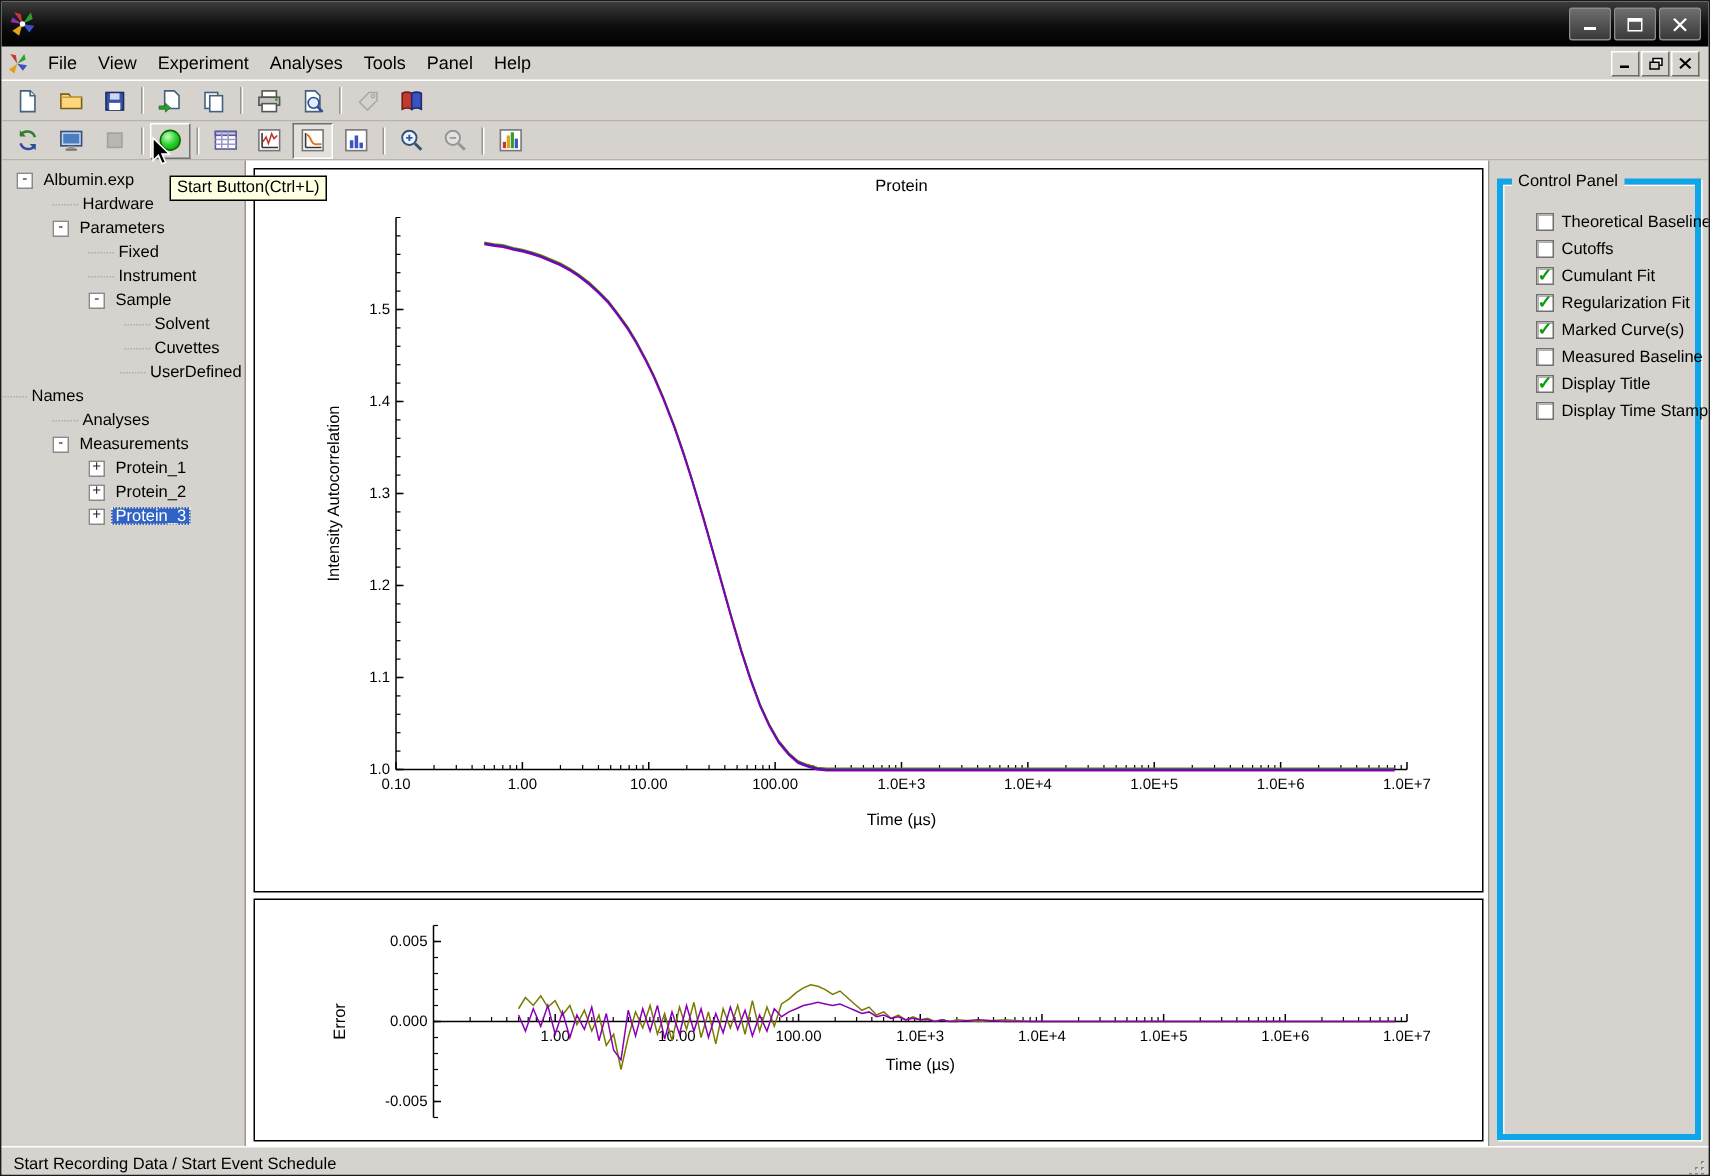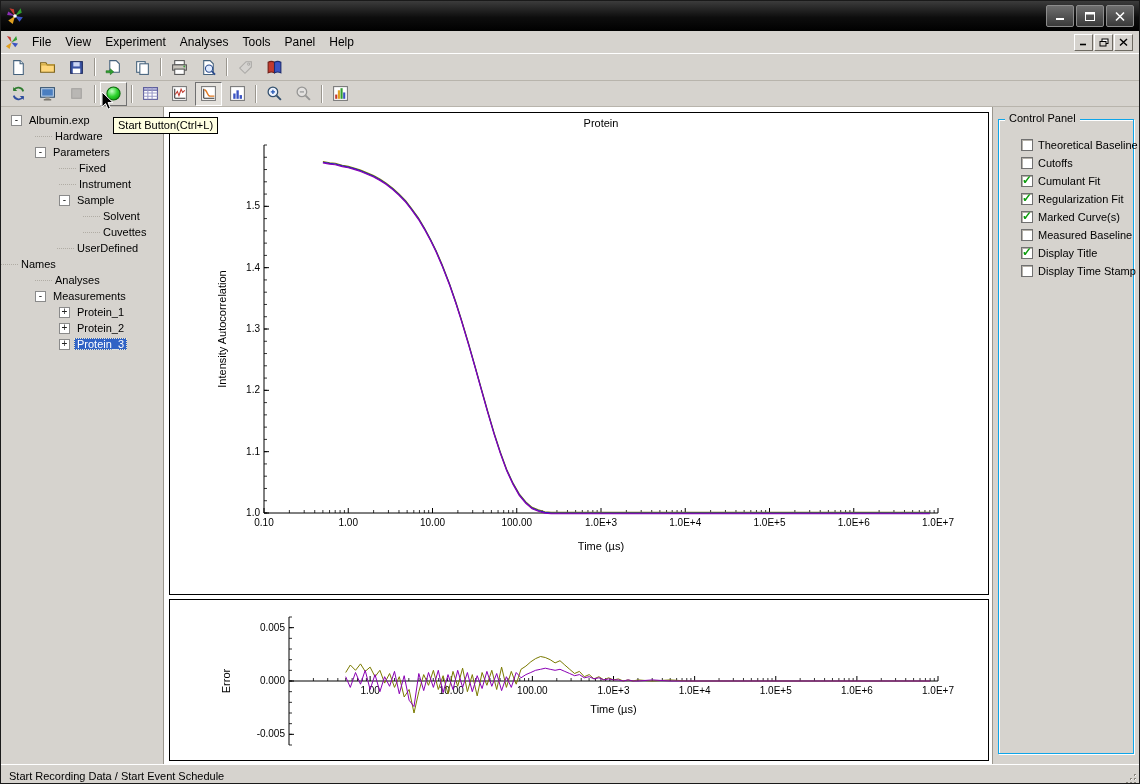--- a/index.html
+++ b/index.html
@@ -37,21 +37,21 @@
   .expander{width:11px;height:11px;box-sizing:border-box;border:1px solid #8a8a8a;background:#fff;font-size:10px;
     line-height:8px;text-align:center;margin-right:4px;flex:none;color:#222;}
   .no-exp{width:17px;flex:none;border-top:1px dotted #b0aca4;align-self:center;margin-top:1px;}
   .tree-label{padding:0 3px;}
   .tree-label.selected{background:#3163c5;color:#fff;outline:1px dotted #efe8c8;outline-offset:-1px;}
   .charts-panel{flex:1;background:#fff;position:relative;border-right:1px solid #9a968e;}
   .chart-box{position:absolute;left:5px;width:818px;background:#fff;border:1px solid #000;}
   #chartTop{top:5px;height:481px;}
   #chartBottom{top:492px;height:160px;}
   .control-panel{width:146px;background:#d6d3ce;box-sizing:border-box;}
-  .groupbox{position:relative;margin:12px 5px 6px 5px;height:calc(100% - 24px);border:1px solid #0ea5e9;
+  .groupbox{position:relative;margin:12px 5px 6px 5px;height:calc(100% - 24px);border:4px solid #0ea5e9;
     box-shadow:1px 1px 0 #fff,inset 1px 1px 0 #fff;}
   .group-title{position:absolute;top:-8px;left:6px;background:#d6d3ce;padding:0 4px;font-size:11px;}
   .checks{padding:13px 3px 0 6px;}
   .check-row{display:flex;align-items:flex-end;height:18px;font-size:11px;white-space:nowrap;padding-left:16px;}
   .cb{width:12px;height:12px;box-sizing:border-box;background:#fff;border:1px solid #707070;
     box-shadow:inset 1px 1px 0 #b5b1a9;margin-right:5px;flex:none;position:relative;}
   .cb .tick{position:absolute;left:0;top:-3px;font-size:12px;font-weight:bold;}
   
   .statusbar{height:22px;border-top:1px solid #fff;display:flex;align-items:center;padding-left:8px;
     font-size:11px;background:#d6d3ce;position:relative;}
@@ -310,21 +310,21 @@
           <span class="tree-label">Sample</span>
         </div>
         <div class="tree-row" style="padding-left: 82px;">
           <span class="no-exp"></span>
           <span class="tree-label">Solvent</span>
         </div>
         <div class="tree-row" style="padding-left: 82px;">
           <span class="no-exp"></span>
           <span class="tree-label">Cuvettes</span>
         </div>
-        <div class="tree-row" style="padding-left: 56px;">
+        <div class="tree-row" style="padding-left: 79px;">
           <span class="no-exp"></span>
           <span class="tree-label">UserDefined</span>
         </div>
         <div class="tree-row" style="">
           <span class="no-exp"></span>
           <span class="tree-label">Names</span>
         </div>
         <div class="tree-row" style="padding-left: 34px;">
           <span class="no-exp"></span>
           <span class="tree-label">Analyses</span>

